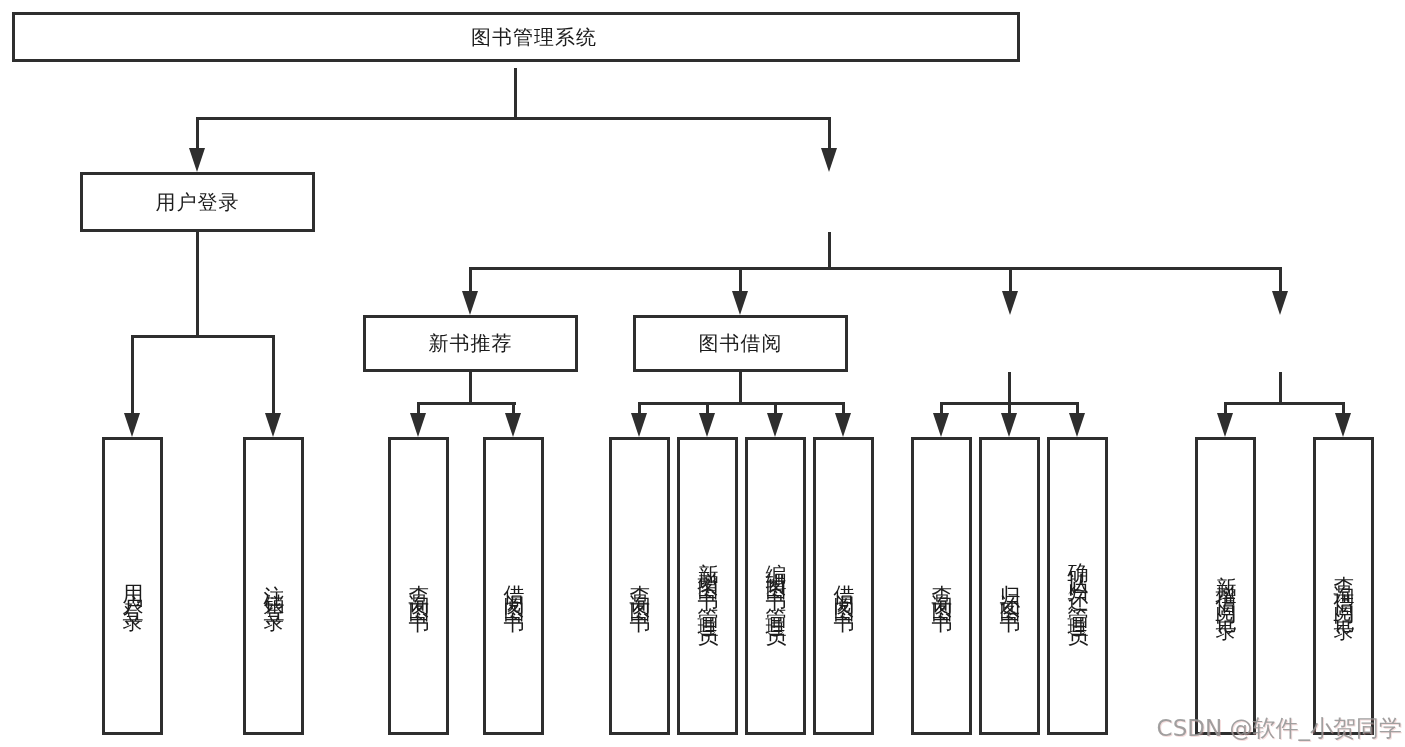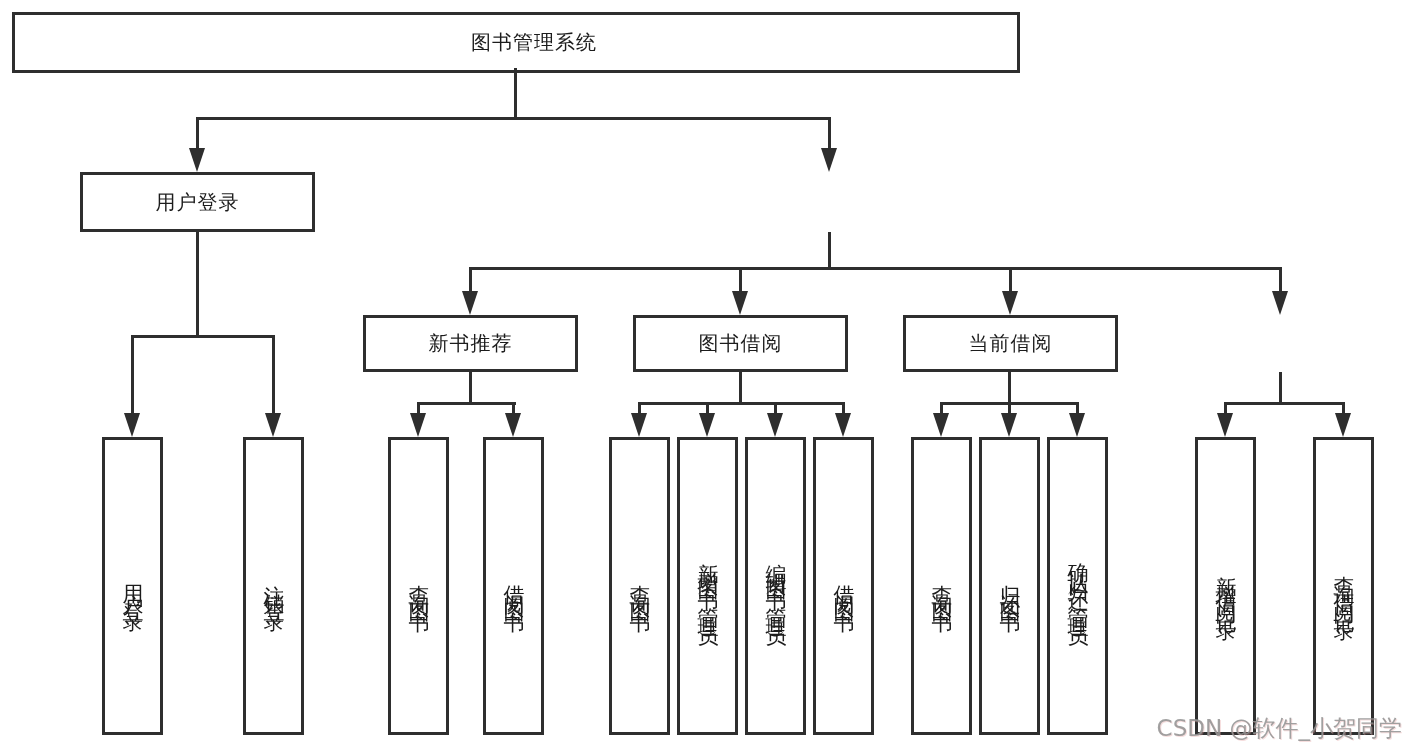--- a/index.html
+++ b/index.html
@@ -51,21 +51,21 @@
     z-index: 5;
     white-space: nowrap;
     text-align: right;
   }
 </style>
 </head>
 <body>
 
 <div class="canvas">
 
-  <div class="node hnode" style="left:12px; top:12px; width:1008px; height:61px;padding-left:36px;">
+  <div class="node hnode" style="left:12px; top:12px; width:1008px; height:50px;padding-left:36px;">
     <span>图书管理系统</span>
   </div>
 
   <div class="vl" style="left:514px; top:68px;  height:52px;"></div>
   <div class="hl" style="left:196px; top:117px; width:635px;"></div>
   <div class="vl" style="left:196px; top:117px; height:34px;"></div>
   <div class="ah" style="left:189px; top:148px;"></div>
   <div class="vl" style="left:828px; top:117px; height:34px;"></div>
   <div class="ah" style="left:821px; top:148px;"></div>
 
@@ -89,23 +89,20 @@
   <div class="vl" style="left:1009px; top:267px; height:26px;"></div>
   <div class="ah" style="left:1002px; top:291px;"></div>
   <div class="vl" style="left:1279px; top:267px; height:26px;"></div>
   <div class="ah" style="left:1272px; top:291px;"></div>
 
   <div class="node hnode" style="left:363px; top:315px; width:215px; height:57px;">
     <span>新书推荐</span>
   </div>
   <div class="node hnode" style="left:633px; top:315px; width:215px; height:57px;">
     <span>图书借阅</span>
-  </div>
-  <div class="node hnode" style="left:903px; top:315px; width:215px; height:57px;">
-    <span>当前借阅</span>
   </div>
 
   <div class="vl" style="left:469px; top:372px; height:33px;"></div>
   <div class="hl" style="left:417px; top:402px; width:99px;"></div>
   <div class="vl" style="left:417px; top:402px; height:14px;"></div>
   <div class="ah" style="left:410px; top:413px;"></div>
   <div class="vl" style="left:512px; top:402px; height:14px;"></div>
   <div class="ah" style="left:505px; top:413px;"></div>
 
   <div class="vl" style="left:739px; top:372px; height:33px;"></div>

